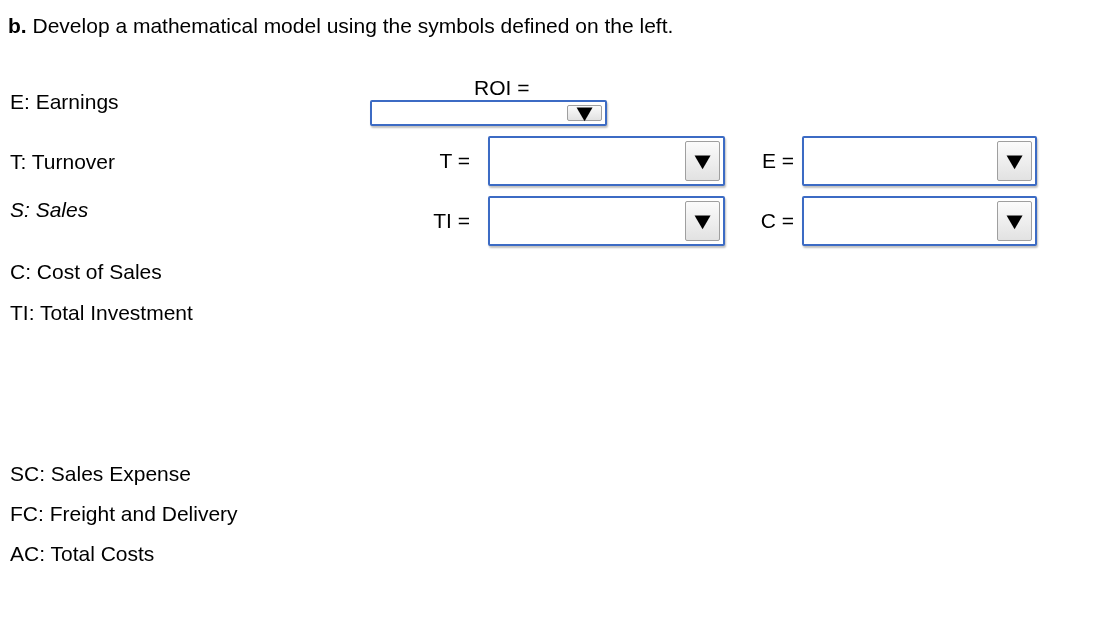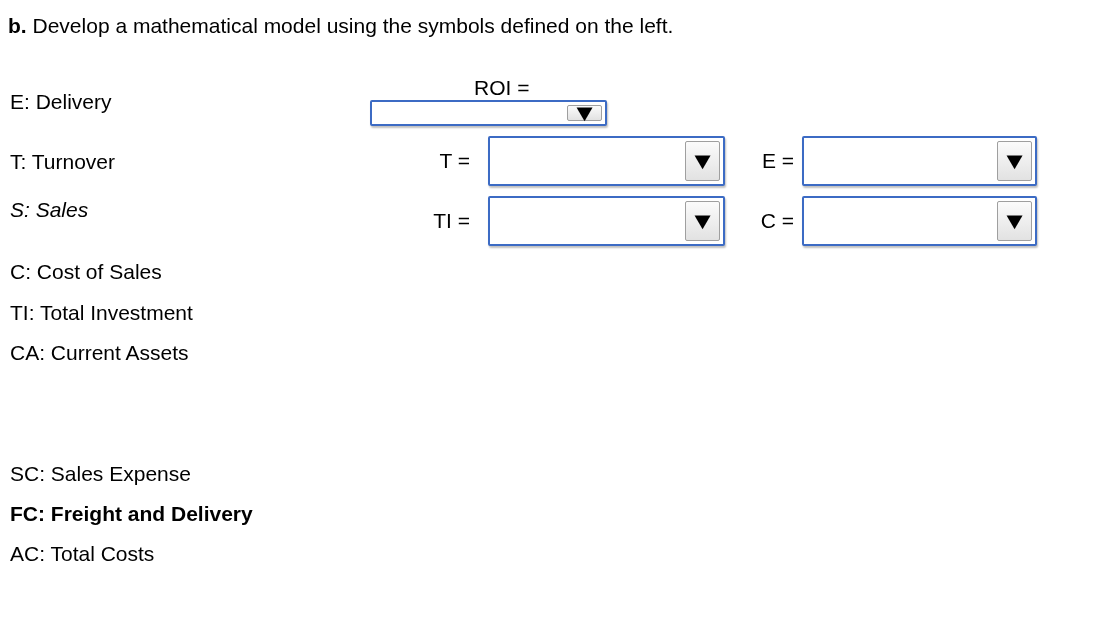--- a/index.html
+++ b/index.html
@@ -31,21 +31,21 @@
   }
   .s0  { top: 89px;  }
   .s1  { top: 149px; }
   .s2  { top: 197px; font-style: italic; }
   .s3  { top: 259px; }
   .s4  { top: 300px; }
   .s5  { top: 340px; }
   .s6  { top: 380px; }
   .s7  { top: 420px; }
   .s8  { top: 461px; }
-  .s9  { top: 501px; font-weight: bold; }
+  .s9  { top: 501px; }
   .s10 { top: 541px; }
 
   .field {
     position: absolute;
     height: 50px;
     display: flex;
     align-items: center;
   }
   .f-roi { top: 76px;  left: 370px; flex-direction: column; }
   .f-t   { top: 136px; left: 370px; }
@@ -106,26 +106,25 @@
 </head>
 <body>
 
 <div class="page">
 
   <div class="title">
     <span class="part">b.</span>
     <span>Develop a mathematical model using the symbols defined on the left.</span>
   </div>
 
-  <div class="symbol-item s0">E: Delivery</div>
+  <div class="symbol-item s0">E: Earnings</div>
   <div class="symbol-item s1">T: Turnover</div>
   <div class="symbol-item s2">S: Sales</div>
   <div class="symbol-item s3">C: Cost of Sales</div>
   <div class="symbol-item s4">TI: Total Investment</div>
-  <div class="symbol-item s5">CA: Current Assets</div>
   <div class="symbol-item s8">SC: Sales Expense</div>
   <div class="symbol-item s9">FC: Freight and Delivery</div>
   <div class="symbol-item s10">AC: Total Costs</div>
 
   <div class="field col1 f-roi">
     <span class="field-label">ROI =</span>
     <div class="select-box">
       <span class="select-value"></span>
       <span class="select-arrow">
           <span class="arrow-glyph">▼</span>

